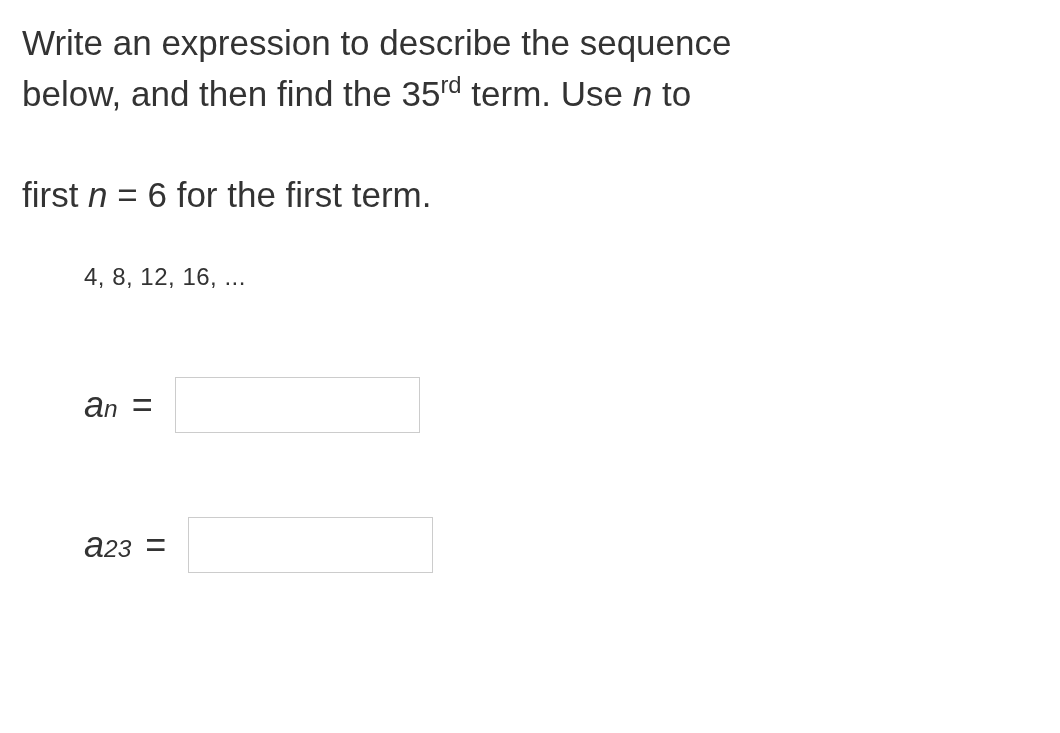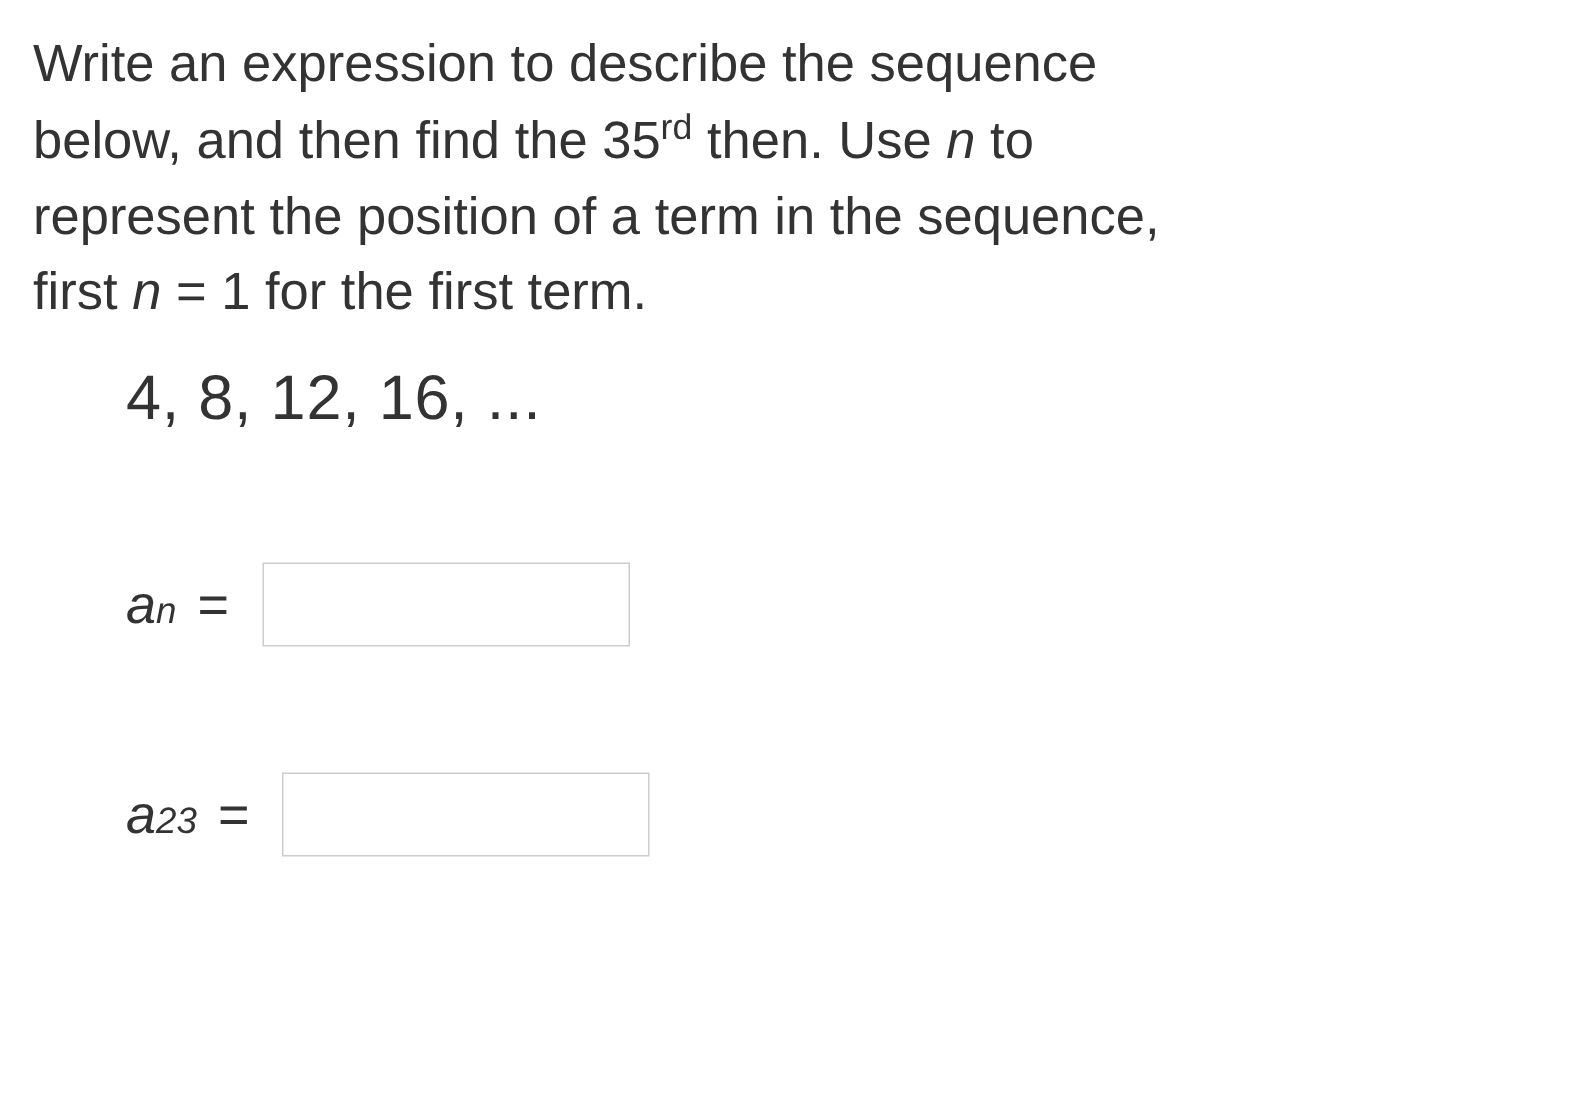--- a/index.html
+++ b/index.html
@@ -11,32 +11,32 @@
       width: 1060px;
       height: 733px;
       background: #ffffff;
       font-family: Verdana, Geneva, sans-serif;
       color: #333333;
       padding: 18px 22px;
     }
     .problem-text {
       font-size: 35px;
       line-height: 1.45;
-      margin-bottom: 20px;
+      margin-bottom: 42px;
     }
     .sup {
       font-size: 0.68em;
       vertical-align: super;
       line-height: 0;
     }
     .italic {
       font-style: italic;
     }
     .sequence-row {
-      font-size: 42px;
+      font-size: 24px;
       margin-left: 62px;
       margin-bottom: 86px;
       letter-spacing: 0.5px;
     }
     .answer-row {
       display: flex;
       align-items: center;
       margin-left: 62px;
       margin-bottom: 84px;
       font-size: 36px;
@@ -66,23 +66,23 @@
       padding: 6px 10px;
       font-family: inherit;
       outline: none;
     }
   </style>
 </head>
 <body>
 
 <div class="problem-text">
   <span>Write an expression to describe the sequence</span><br>
-  <span>below, and then find the 35</span><span class="sup">rd</span><span> then. Use </span><span class="italic">n</span><span> to</span><br>
-  <span>represent the position of a term in the sequence,</span><br>
-  <span>first </span><span class="italic">n</span><span> = 1 for the first term.</span>
+  <span>below, and then find the 35</span><span class="sup">rd</span><span> term. Use </span><span class="italic">n</span><span> to</span><br>
+  <br>
+  <span>first </span><span class="italic">n</span><span> = 6 for the first term.</span>
 </div>
 
 <div class="sequence-row">
   <span>4, 8, 12, 16, ...</span>
 </div>
 
 <div class="answer-row">
   <span class="answer-label">
     <span>a</span>
       <span class="sub">n</span>

